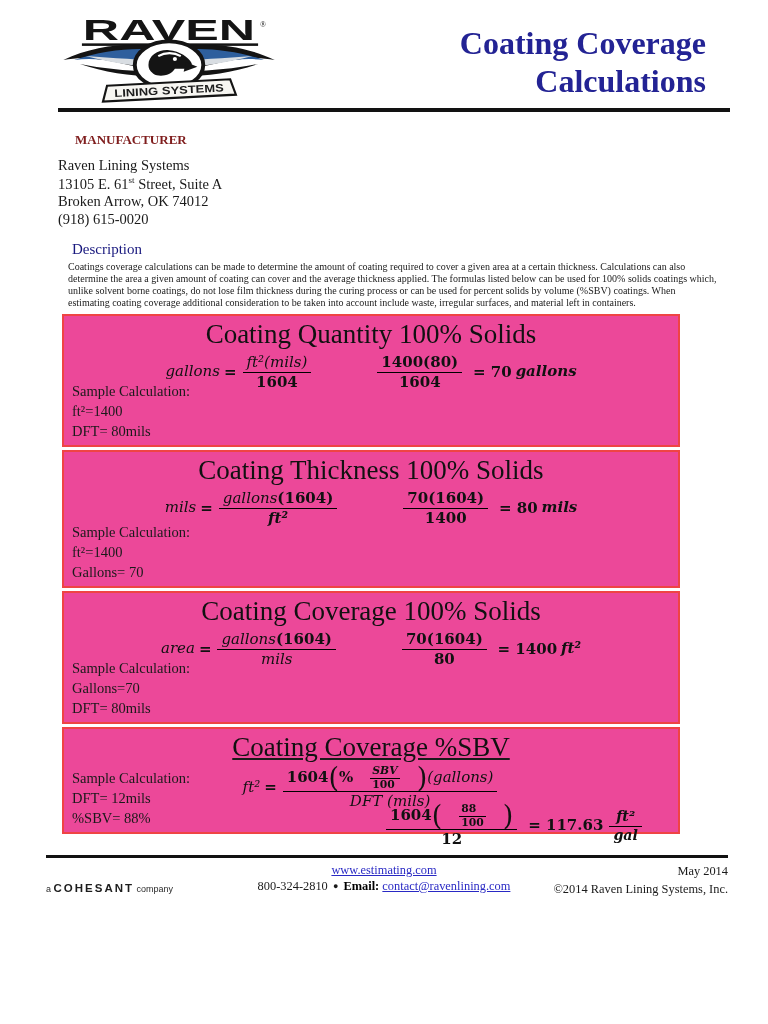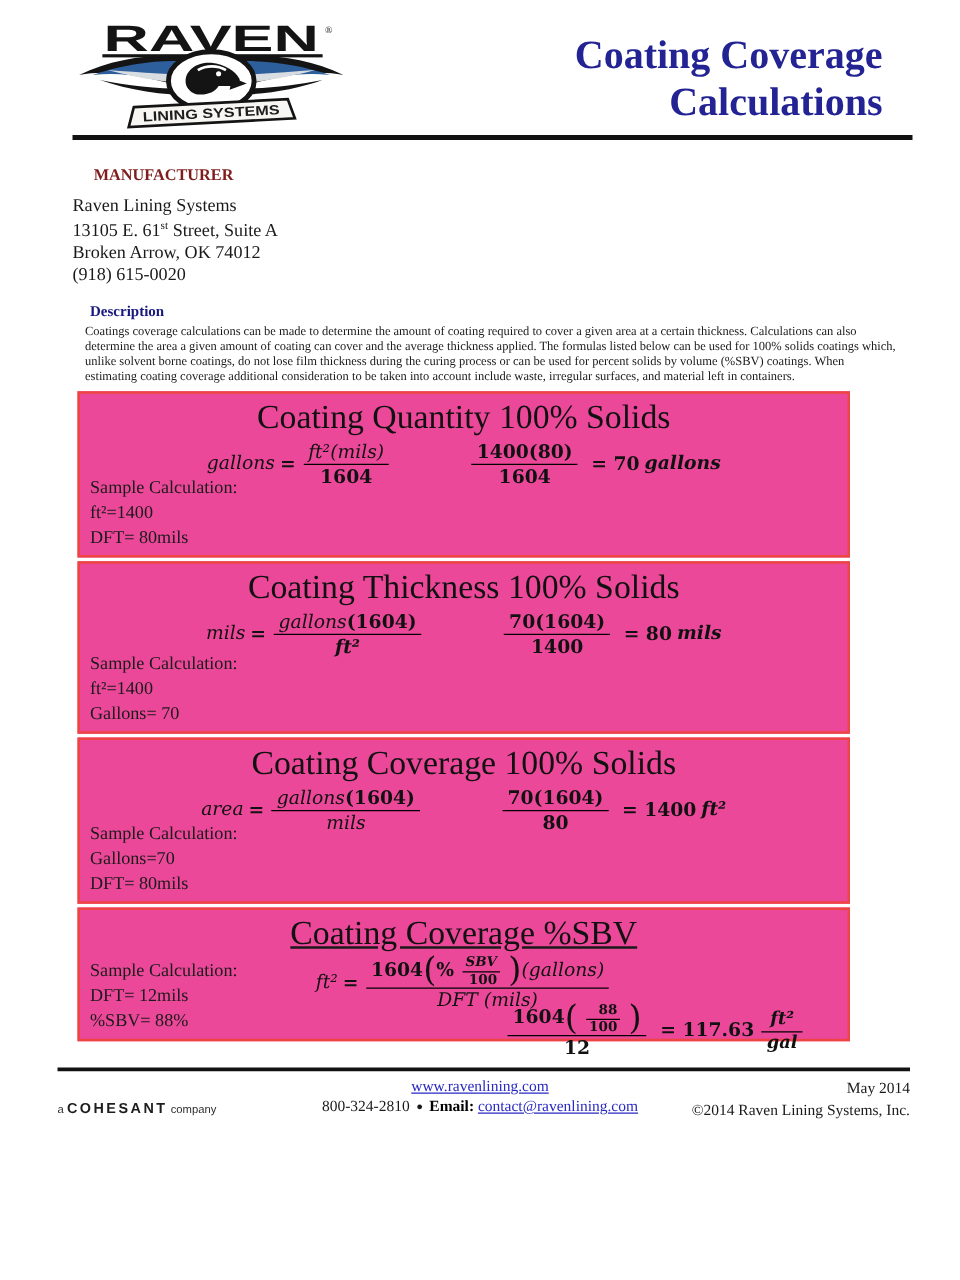--- a/index.html
+++ b/index.html
@@ -15,40 +15,40 @@
   .rule{height:4px;background:#121212;margin:2px 38px 0 58px;}
 
   
   .manufacturer{margin:20px 0 0 58px;font-size:14.5px;line-height:1.22;}
   .manufacturer h3{color:#7f1d1d;font-size:13px;margin:0 0 9px 17px;font-weight:bold;}
   .manufacturer div{margin:0;}
   sup{font-size:9px;}
 
   
   .description{margin:13px 0 0 58px;}
-  .description h3{color:#18187e;font-size:12px;margin:0 0 3px 14px;font-weight:bold;}
+  .description h3{color:#18187e;font-size:15px;margin:0 0 3px 14px;font-weight:normal;}
   .description p{margin:0 0 0 10px;width:650px;font-size:10px;line-height:1.175;}
 
   
   .boxes{margin:6px 0 0 62px;width:618px;}
   .box{border:2px solid #ef4444;position:relative;background:#ec4899;margin-bottom:3px;box-sizing:border-box;}
   .box.b1{height:133px;} .box.b2{height:138px;} .box.b3{height:133px;} .box.b4{height:107px;text-decoration:underline;}
   .box h2{font-weight:normal;font-size:27px;text-align:center;margin:2px 0 0 0;line-height:1.2;color:#111;}
   .formula-row{position:absolute;top:37px;left:0;width:100%;display:flex;justify-content:center;
                align-items:center;gap:62px;}
   .b4 .formula-row{top:36px;justify-content:center;gap:0;}
   .sample{position:absolute;left:8px;bottom:4px;font-size:14.5px;line-height:1.38;}
   .f{font-family:"DejaVu Serif",serif;font-size:15px;color:#111;white-space:nowrap;}
   .i{font-style:italic;}
   .b{font-weight:bold;}
   .op{padding:0 4px;font-weight:bold;}
   .frac{display:inline-block;text-align:center;vertical-align:middle;line-height:1.25;margin:0 2px;}
   .frac .num{display:block;border-bottom:1.5px solid #000;padding:0 4px;}
   .frac .den{display:block;padding:0 4px;}
-  .sfrac{display:inline-block;text-align:right;vertical-align:middle;font-size:0.72em;line-height:1.15;margin:0 7px;}
+  .sfrac{display:inline-block;text-align:left;vertical-align:middle;font-size:0.72em;line-height:1.15;margin:0 17px;}
   .sfrac .snum{display:block;border-bottom:1.2px solid #000;padding:0 2px;}
   .sfrac .sden{display:block;padding:0 2px;}
   .bigp{font-size:1.8em;font-weight:normal;vertical-align:middle;line-height:0.8;}
   .box4-example{position:absolute;right:34px;top:74px;}
   .unitfrac{font-size:0.95em;}
 
   
   .footer-rule{height:2.5px;background:#121212;margin:21px 40px 0 46px;}
   footer{position:relative;height:70px;font-size:12.4px;}
   .f-center{position:absolute;left:0;right:0;top:4px;text-align:center;line-height:1.3;}
@@ -191,21 +191,21 @@
         <div>%SBV= 88%</div>
       </div>
     </div>
 
   </div>
 
   <div class="footer-rule"></div>
 
   <footer>
     <div class="f-center">
-      <div><a class="link" href="#">www.ravenlining.com</a></div>
+      <div><a class="link" href="#">www.estimating.com</a></div>
       <div>
         <span>800-324-2810</span>
         <span class="bullet">●</span>
         <span class="email-label">Email:</span>
         <a class="link" href="#">contact@ravenlining.com</a>
       </div>
     </div>
     <div class="f-right">
       <div>May 2014</div>
       <div>©2014 Raven Lining Systems, Inc.</div>

